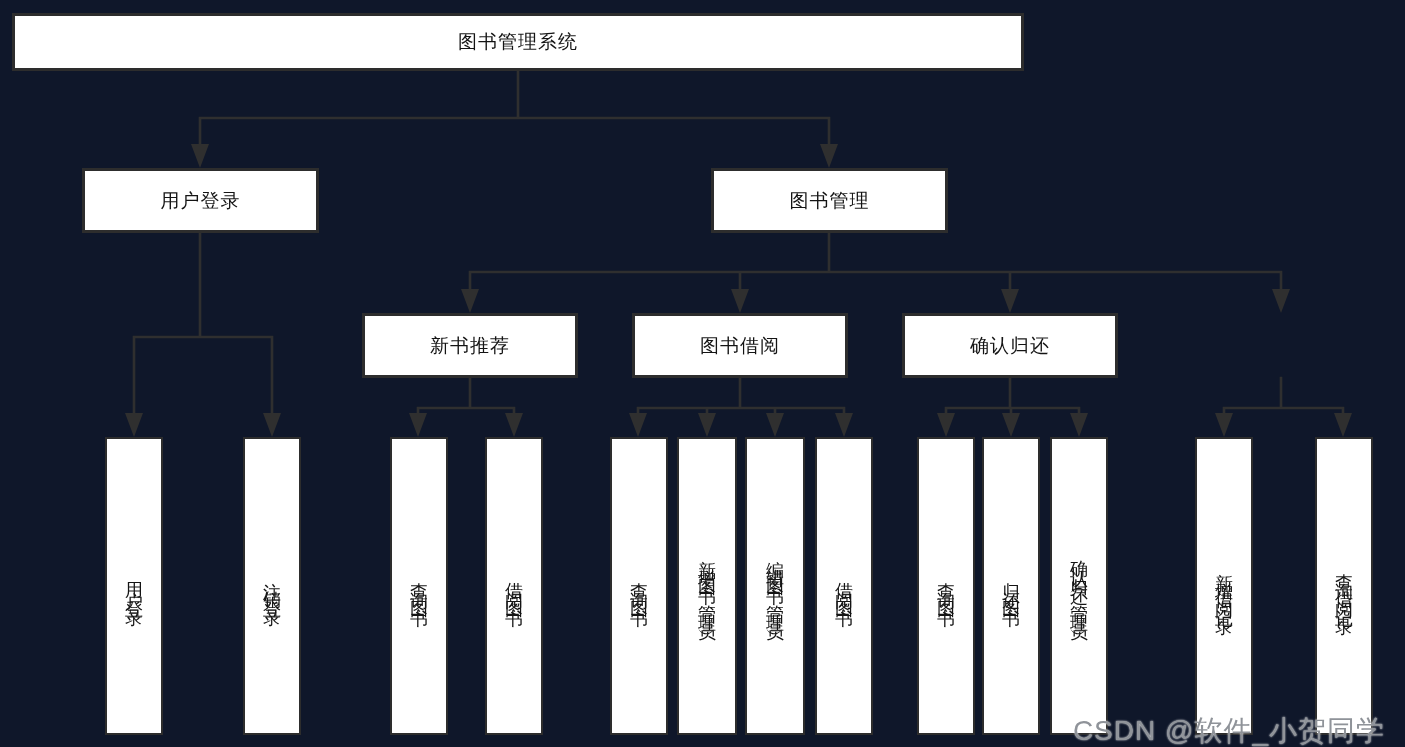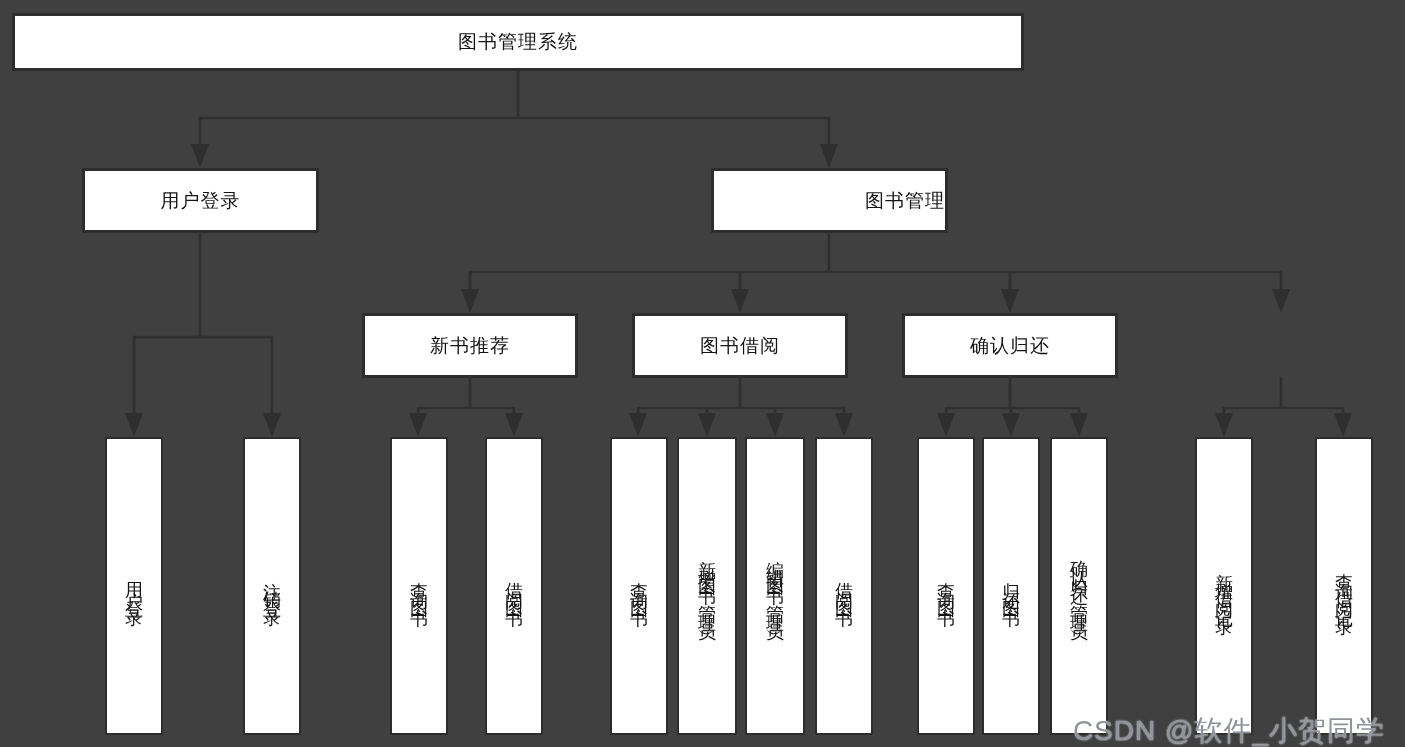--- a/index.html
+++ b/index.html
@@ -5,21 +5,21 @@
   html, body {
     margin: 0;
     padding: 0;
     background: #ffffff;
     font-family: "Liberation Sans", "DejaVu Sans", sans-serif;
   }
   .canvas {
     position: relative;
     width: 1405px;
     height: 747px;
-    background: #404040;
+    background: #0f172a;
     overflow: hidden;
   }
   .connectors {
     position: absolute;
     left: 0;
     top: 0;
     width: 1405px;
     height: 747px;
     z-index: 1;
   }
@@ -102,21 +102,21 @@
     </g>
   </svg>
 
   <div class="node root-box" style="left:12px; top:13px; width:1012px; height:58px;">
     <span>图书管理系统</span>
   </div>
 
   <div class="node hbox" style="left:82px; top:168px; width:237px; height:65px;">
     <span>用户登录</span>
   </div>
-  <div class="node hbox" style="left:711px; top:168px; width:237px; height:65px;justify-content:flex-end;">
+  <div class="node hbox" style="left:711px; top:168px; width:237px; height:65px;">
     <span>图书管理</span>
   </div>
 
   <div class="node hbox" style="left:362px; top:313px; width:216px; height:65px;">
     <span>新书推荐</span>
   </div>
   <div class="node hbox" style="left:632px; top:313px; width:216px; height:65px;">
     <span>图书借阅</span>
   </div>
   <div class="node hbox" style="left:902px; top:313px; width:216px; height:65px;">

